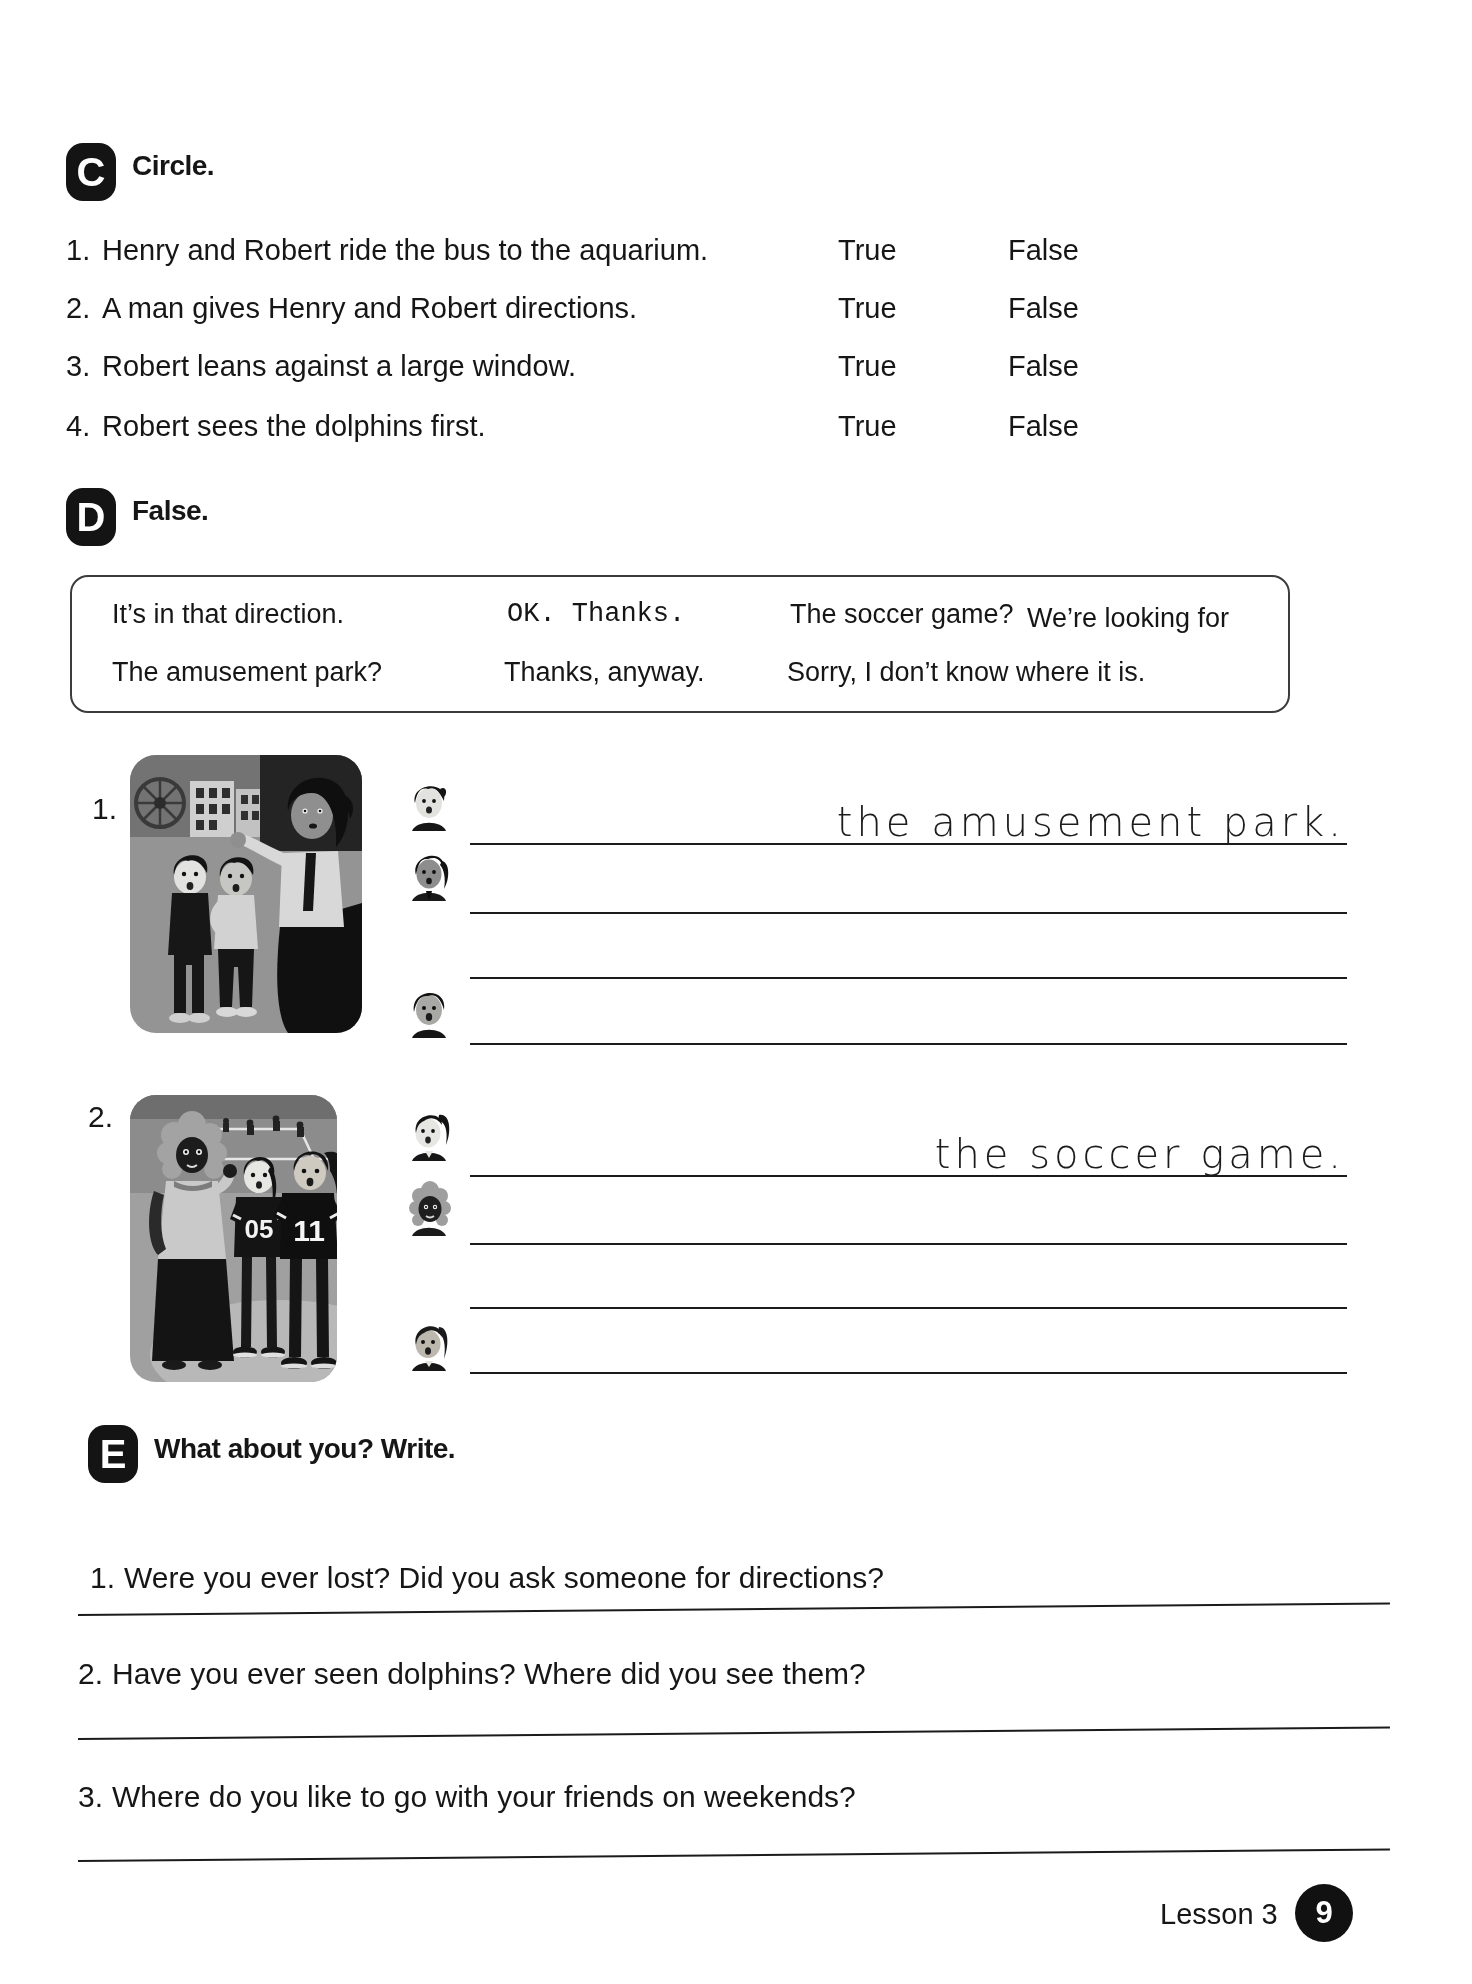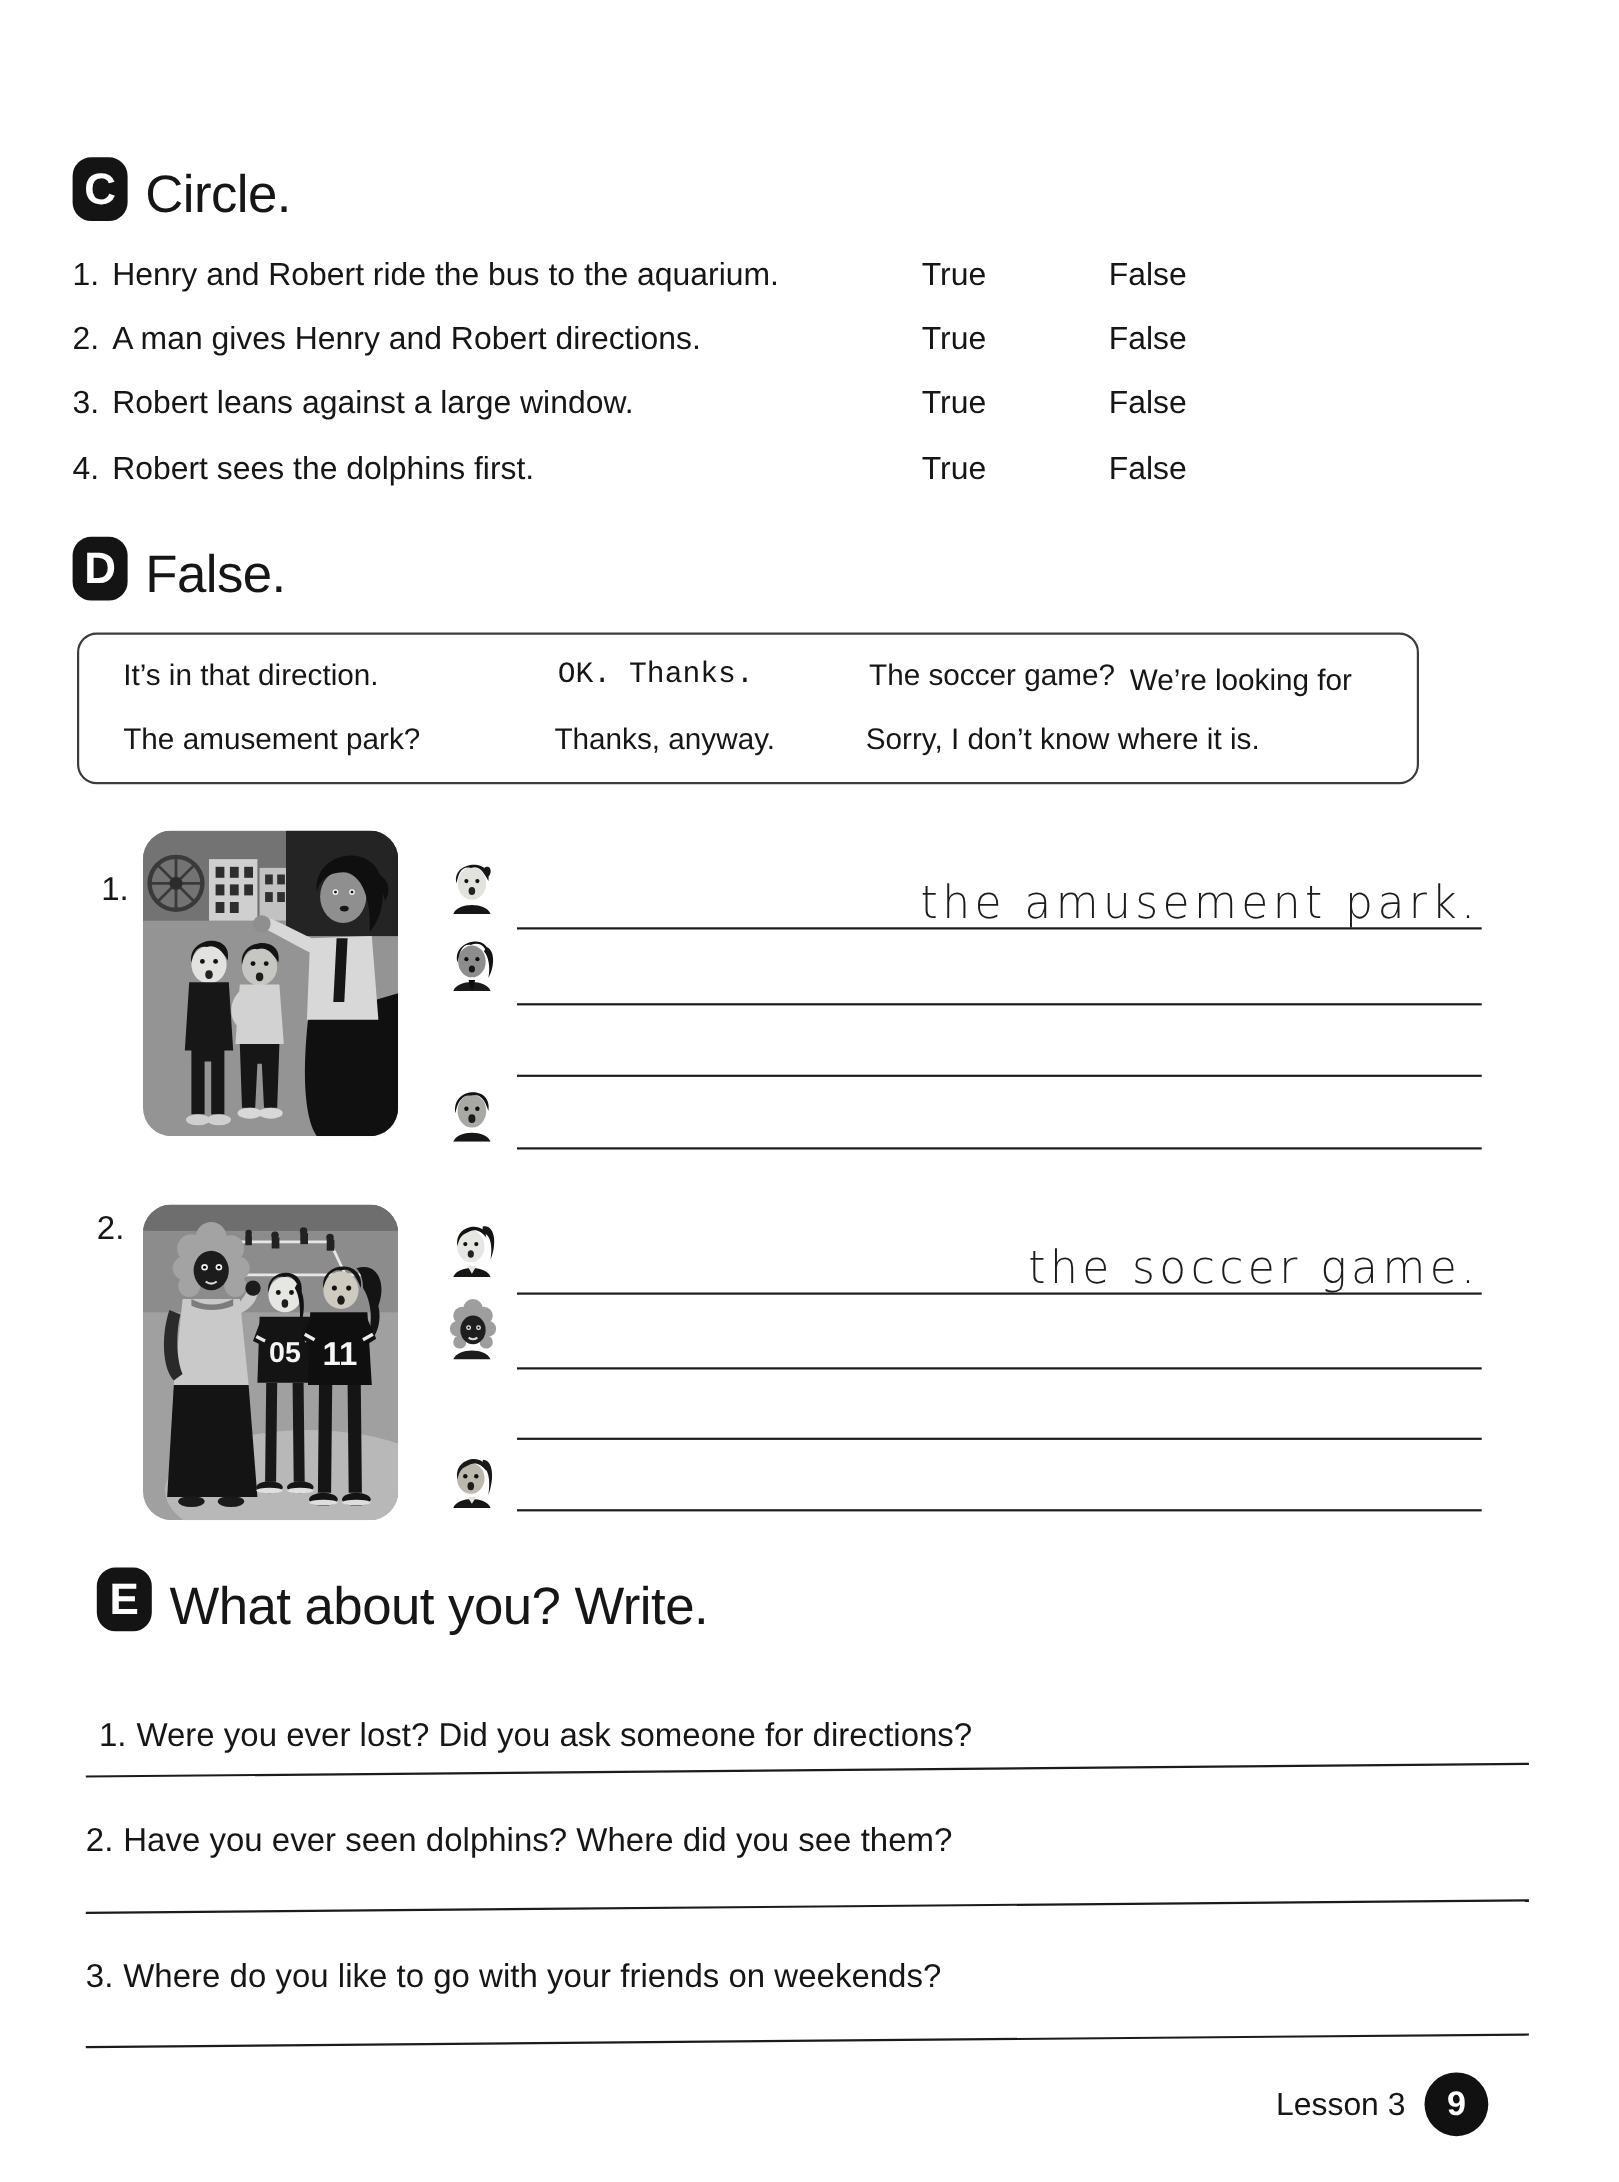--- a/index.html
+++ b/index.html
@@ -7,21 +7,21 @@
     position:relative;width:1472px;height:1984px;background:#ffffff;
     font-family:"Liberation Sans",sans-serif;color:#161616;overflow:hidden;
     margin:0 auto;
   }
   
   .badge{
     position:absolute;background:#141414;color:#fff;font-weight:bold;
     display:flex;align-items:center;justify-content:center;
     border-radius:17px;width:50px;height:58px;font-size:40px;
   }
-  .sec-title{position:absolute;font-weight:normal;font-size:48px;letter-spacing:-.5px;}
+  .sec-title{position:absolute;font-weight:bold;font-size:28px;letter-spacing:-.5px;}
   
   .c-row{position:absolute;height:36px;font-size:29px;}
   .c-num{position:absolute;left:66px;width:34px;}
   .c-text{position:absolute;left:102px;white-space:nowrap;}
   .c-true{position:absolute;left:838px;}
   .c-false{position:absolute;left:968px;margin-left:40px;}
   
   .wordbox{
     position:absolute;left:70px;top:575px;width:1220px;height:138px;
     border:2.5px solid #3c3c3c;border-radius:18px;box-sizing:border-box;
@@ -205,21 +205,21 @@
   </div>
 
   <div class="handwriting" style="left:470px;top:799px;width:875px;">the amusement park.</div>
   <div class="wline" style="left:470px;top:843px;width:877px;"></div>
   <div class="wline" style="left:470px;top:912px;width:877px;"></div>
   <div class="wline" style="left:470px;top:977px;width:877px;"></div>
   <div class="wline" style="left:470px;top:1043px;width:877px;"></div>
 
   <div class="ex-num" style="left:88px;top:1100px;">2.</div>
 
-  <div class="pic" style="left:130px;top:1095px;width:232px;height:287px;">
+  <div class="pic" style="left:130px;top:1095px;width:207px;height:287px;">
     <svg width="232" height="287" viewBox="0 0 232 287">
       <rect width="232" height="287" fill="#a0a0a0"></rect>
       <rect width="232" height="98" fill="#8c8c8c"></rect>
       <rect width="232" height="24" fill="#6e6e6e"></rect>
 
       <g stroke="#e6e6e6" stroke-width="2.5" fill="none">
         <path d="M58,64 L72,34 L170,34 L184,64"></path>
         <line x1="30" y1="64" x2="205" y2="64"></line>
       </g>
 

